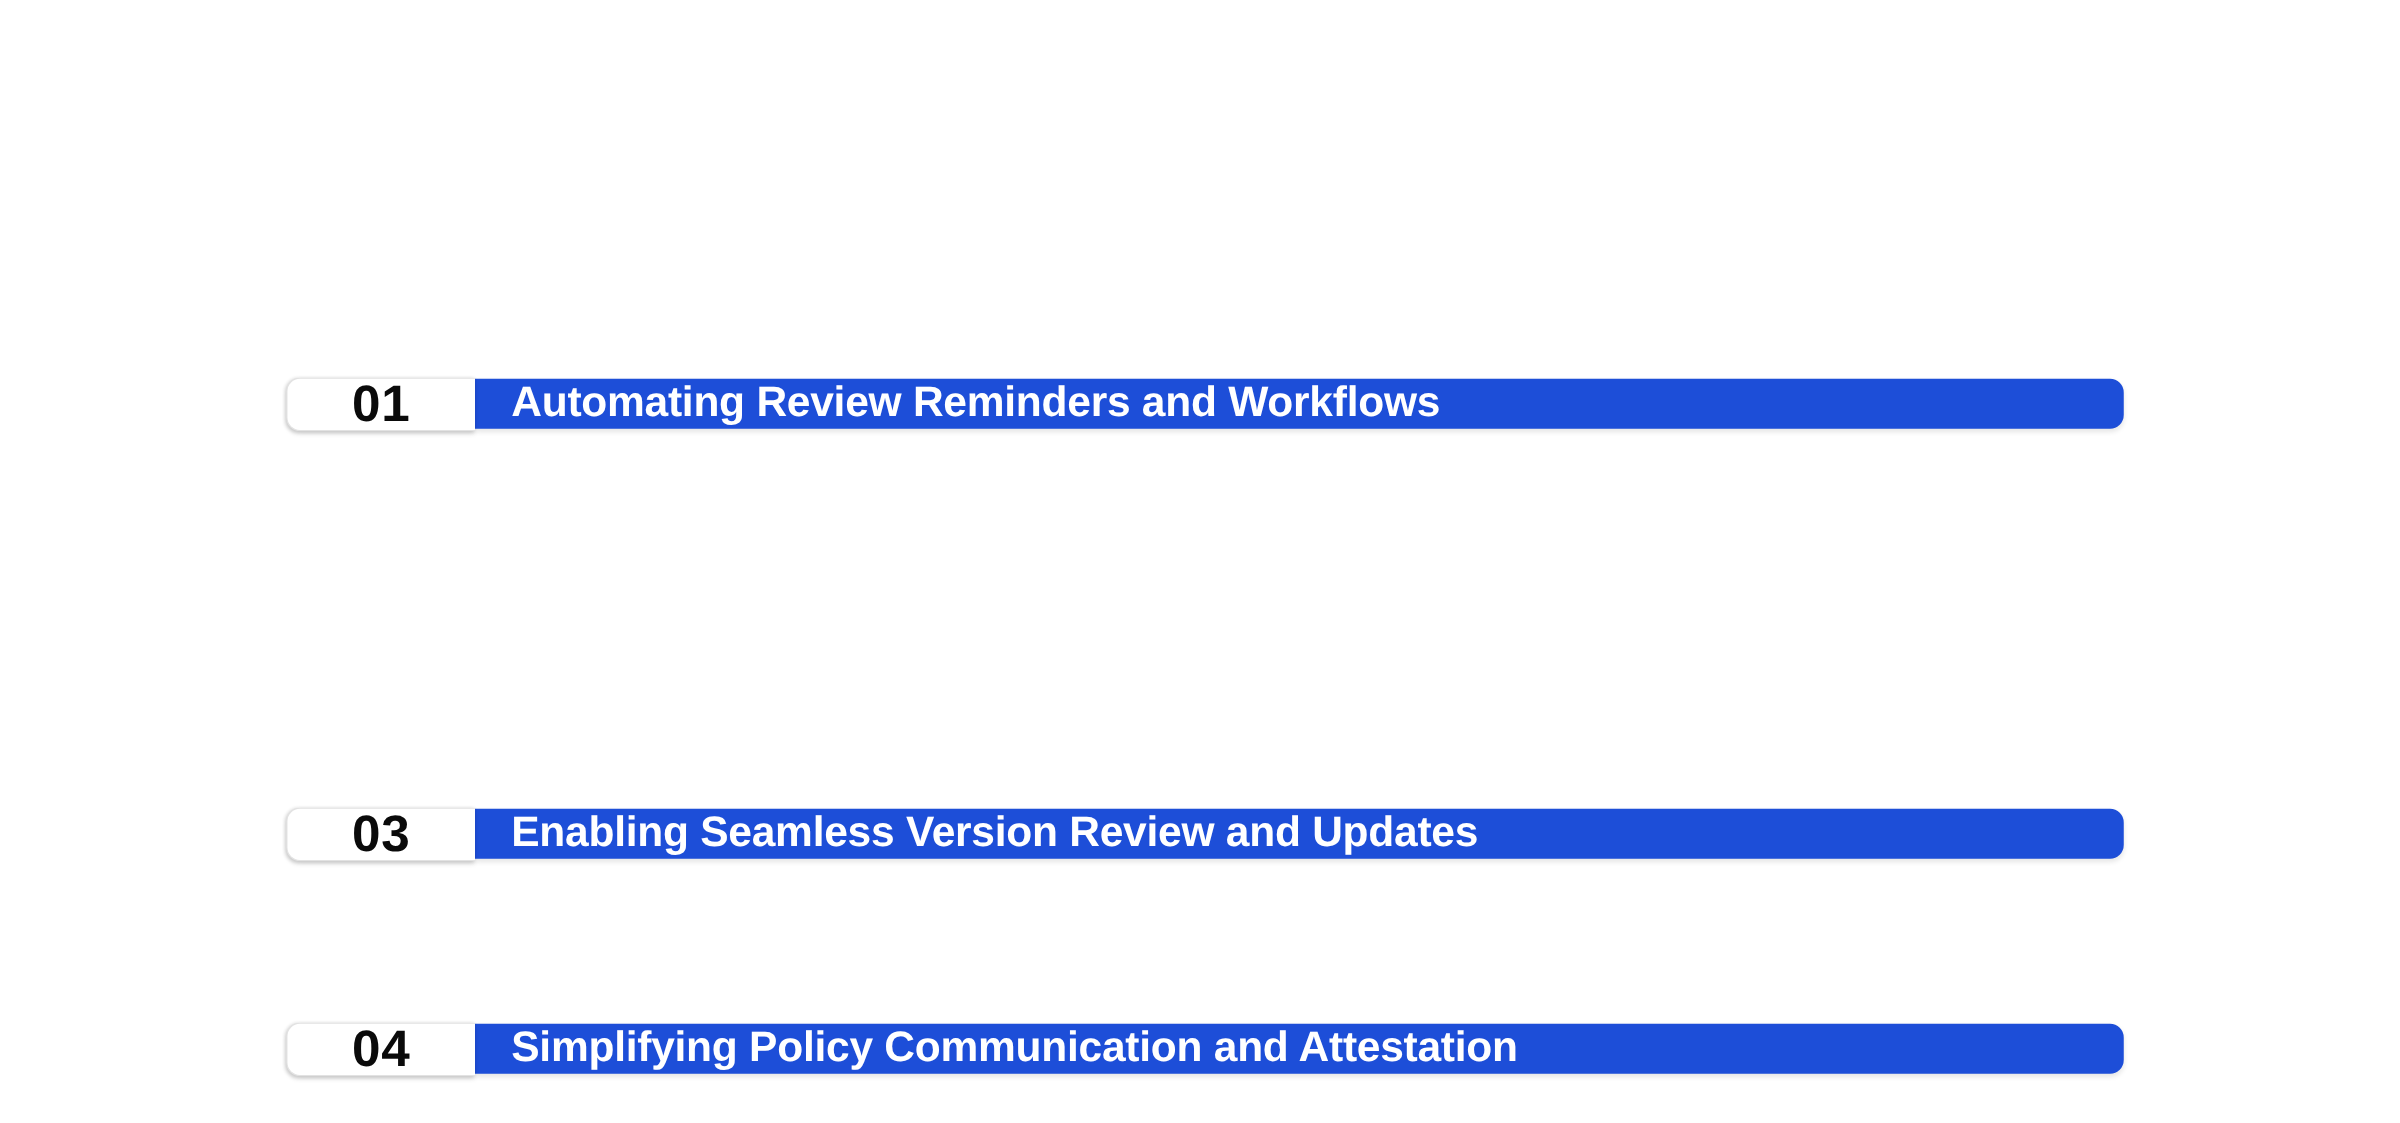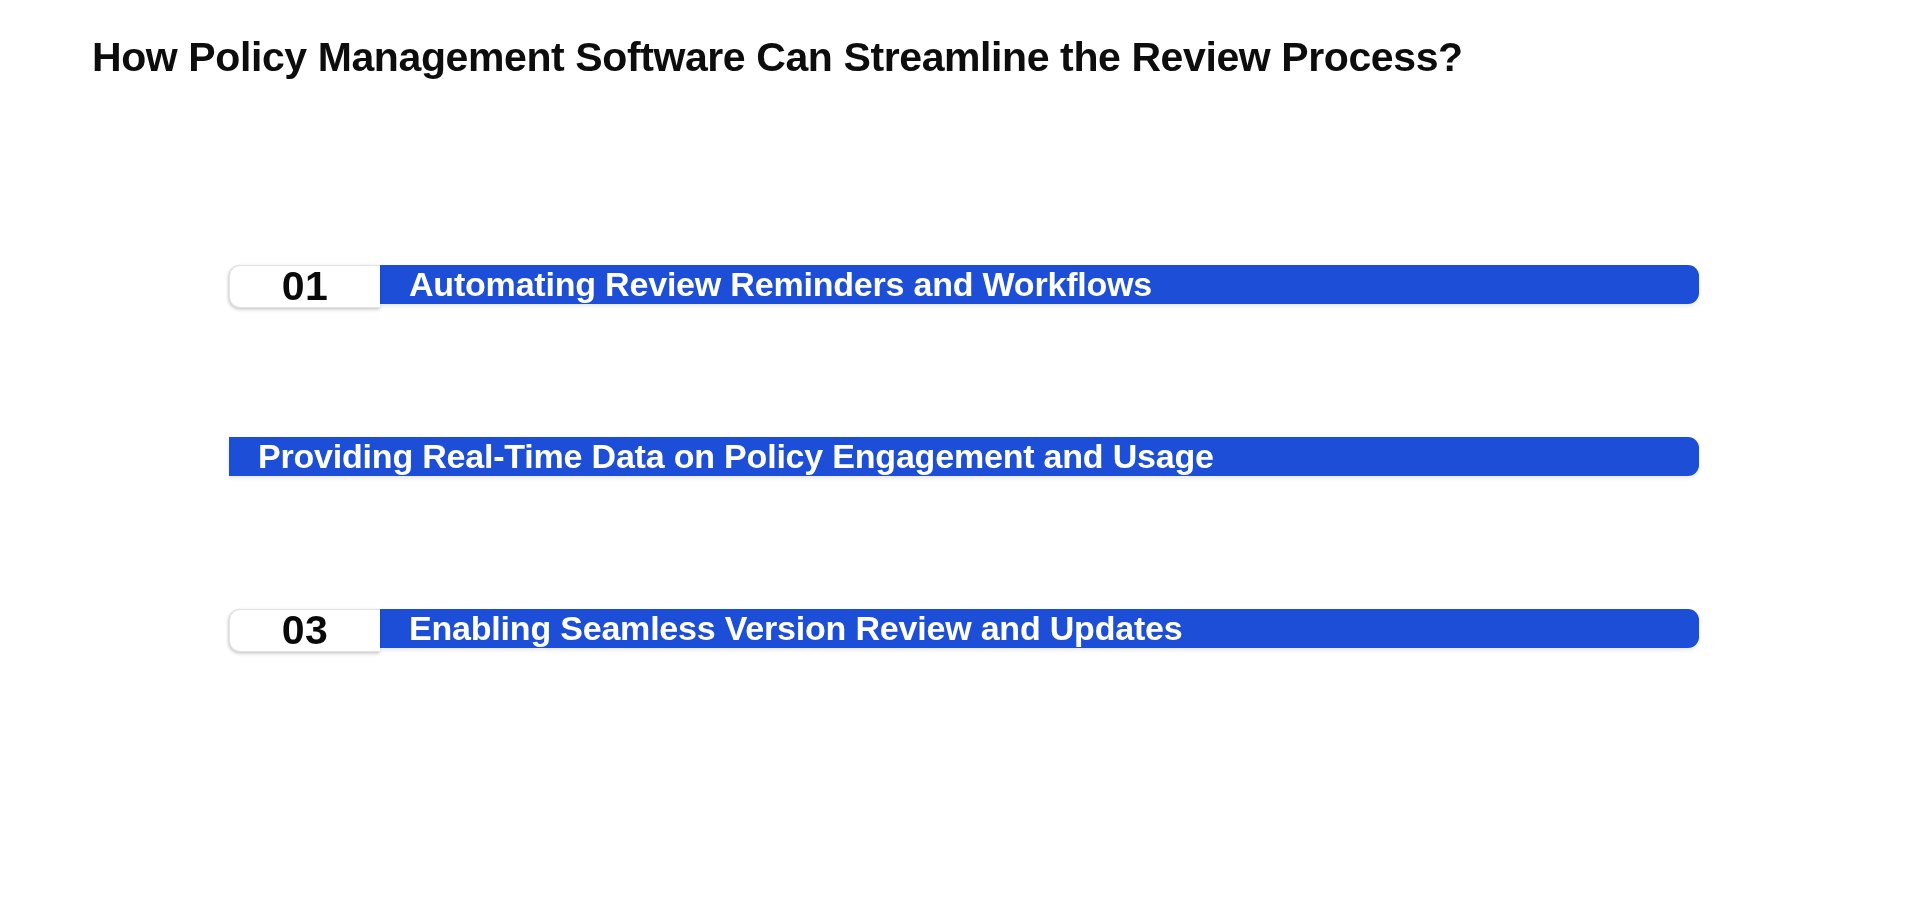--- a/index.html
+++ b/index.html
@@ -37,21 +37,21 @@
   .steps {
     position: absolute;
     left: 229px;
     top: 265px;
     width: 1470px;
   }
 
   .step-row {
     position: relative;
     display: flex;
-    align-items: flex-start;
+    align-items: center;
     height: 116px;
     margin-bottom: 56px;
     border-radius: 11px;
   }
 
   .step-row:last-child { margin-bottom: 0; }
 
   
   .step-number-box {
     position: relative;
@@ -98,43 +98,47 @@
     letter-spacing: -0.2px;
     line-height: 1.15;
     white-space: nowrap;
   }
 </style>
 </head>
 <body>
 
 <div class="infographic">
 
-  <h1 class="title">How Policy Management Software Can Streamline the Review Process?</h1>
 
   <div class="steps">
 
     <div class="step-row">
       <div class="step-number-box">
         <span class="step-number">01</span>
       </div>
       <div class="step-bar">
         <span class="step-label">Automating Review Reminders and Workflows</span>
       </div>
     </div>
 
     <div class="step-row">
-      <div class="step-bar">
-        <span class="step-label">Providing Real-Time Data on Policy Engagement and Usage</span>
-      </div>
     </div>
 
     <div class="step-row">
       <div class="step-number-box">
         <span class="step-number">03</span>
       </div>
       <div class="step-bar">
         <span class="step-label">Enabling Seamless Version Review and Updates</span>
       </div>
     </div>
 
+    <div class="step-row">
+      <div class="step-number-box">
+        <span class="step-number">04</span>
+      </div>
+      <div class="step-bar">
+        <span class="step-label">Simplifying Policy Communication and Attestation</span>
+      </div>
+    </div>
 
   </div>
 </div>
 
 </body></html>

